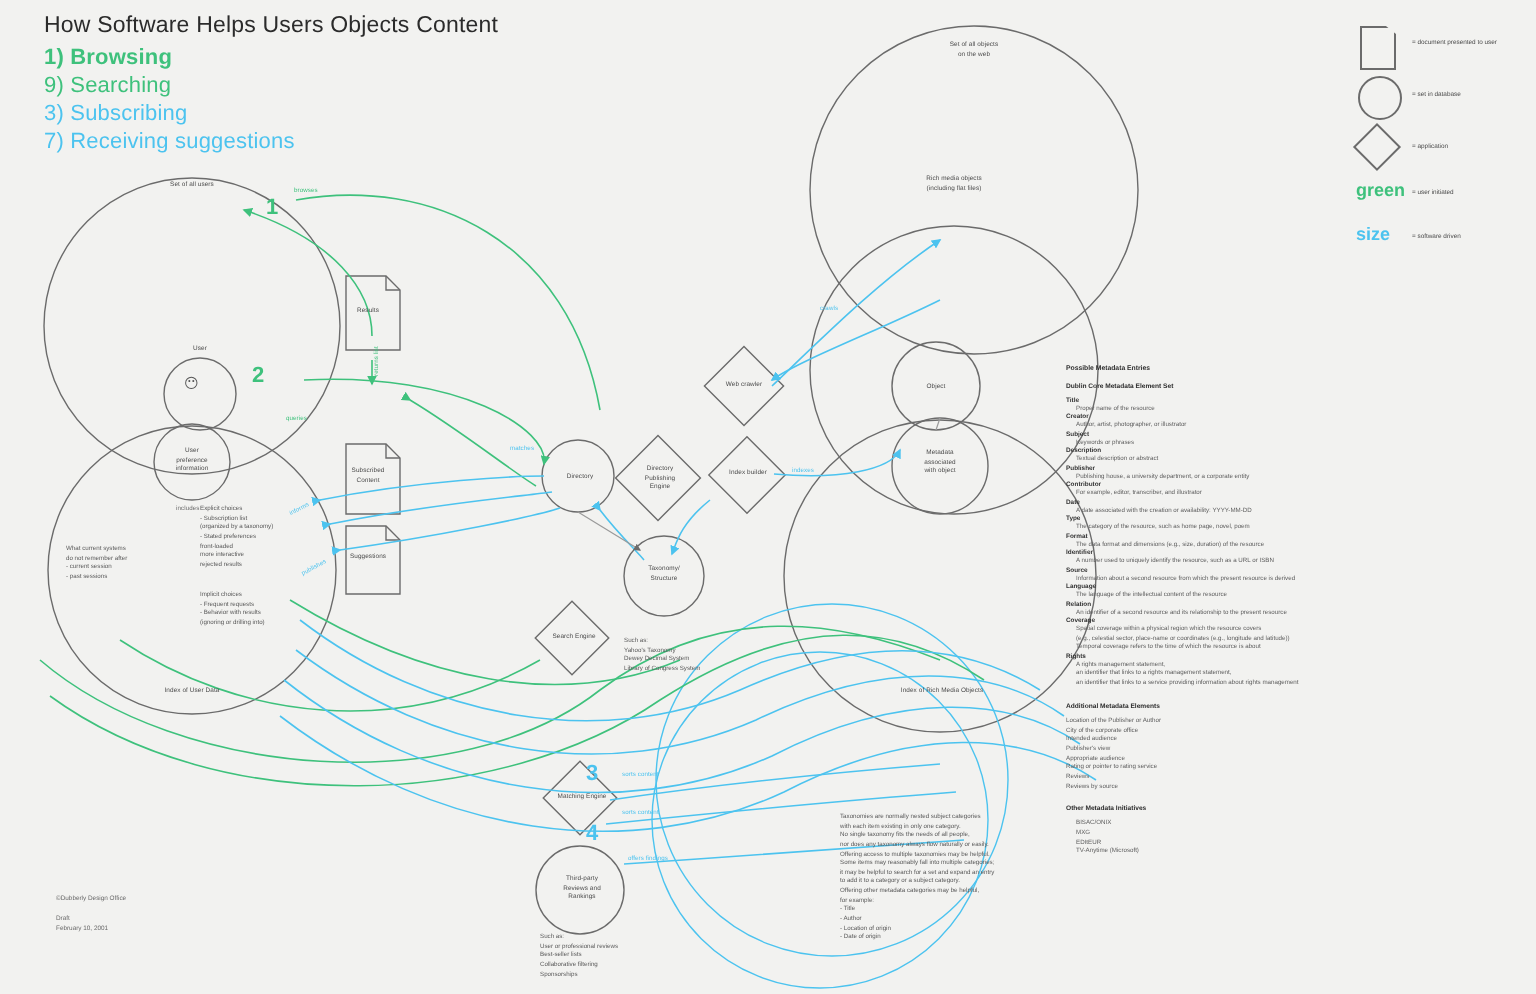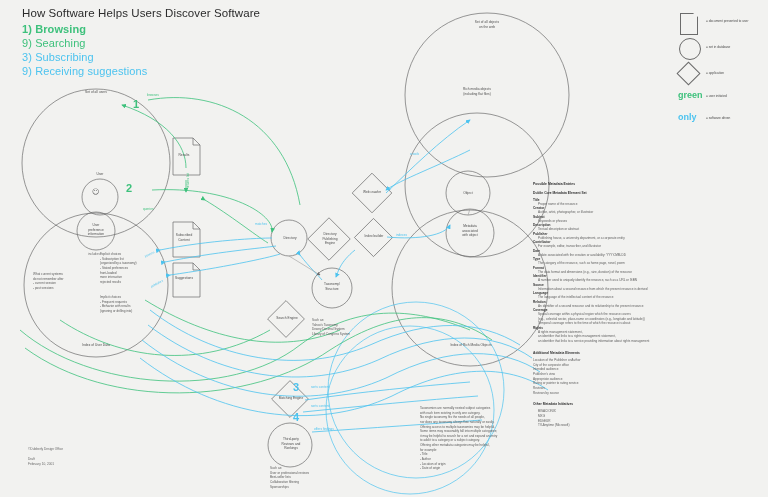--- a/index.html
+++ b/index.html
@@ -45,25 +45,25 @@
 
   .credit{position:absolute;left:28px;top:447px;font-size:3.2px;
           color:#6a6a6a;line-height:1.6;white-space:pre-line;}
   .face{position:absolute;font-size:7px;color:#555;}
 </style>
 </head>
 <body>
 
 <div id="stage">
 
-  <div class="title">How Software Helps Users Discover Software</div>
+  <div class="title">How Software Helps Users Objects Content</div>
   <div class="tline g" style="top:23px;font-weight:bold;">1) Browsing</div>
   <div class="tline g" style="top:37px;">9) Searching</div>
   <div class="tline b" style="top:51px;">3) Subscribing</div>
-  <div class="tline b" style="top:65px;">9) Receiving suggestions</div>
+  <div class="tline b" style="top:65px;">7) Receiving suggestions</div>
 
   <svg id="canvas" viewBox="0 0 768 497">
     <defs>
       <marker id="ag" markerWidth="6" markerHeight="6" refX="5" refY="3" orient="auto">
         <path d="M0,0 L6,3 L0,6 Z" fill="#3ec17c"></path>
       </marker>
       <marker id="ab" markerWidth="6" markerHeight="6" refX="5" refY="3" orient="auto">
         <path d="M0,0 L6,3 L0,6 Z" fill="#4cc3ef"></path>
       </marker>
       <marker id="ak" markerWidth="6" markerHeight="6" refX="5" refY="3" orient="auto">
@@ -263,21 +263,21 @@
     </div>
     <div class="lgrow">
       <span class="sh-dia"></span>
       <span class="lgtxt">= application</span>
     </div>
     <div class="lgrow" style="height:22px;">
       <span class="lgword g">green</span>
       <span class="lgtxt" style="top:6px;">= user initiated</span>
     </div>
     <div class="lgrow" style="height:22px;">
-      <span class="lgword b">only</span>
+      <span class="lgword b">size</span>
       <span class="lgtxt" style="top:6px;">= software driven</span>
     </div>
   </div>
 
   <div class="mpanel">
     <div class="mh">Possible Metadata Entries</div>
     <div class="msub">Dublin Core Metadata Element Set</div>
     <div id="dc-list">
         <div class="mterm">Title</div>
         <div class="mdef">Proper name of the resource</div>

